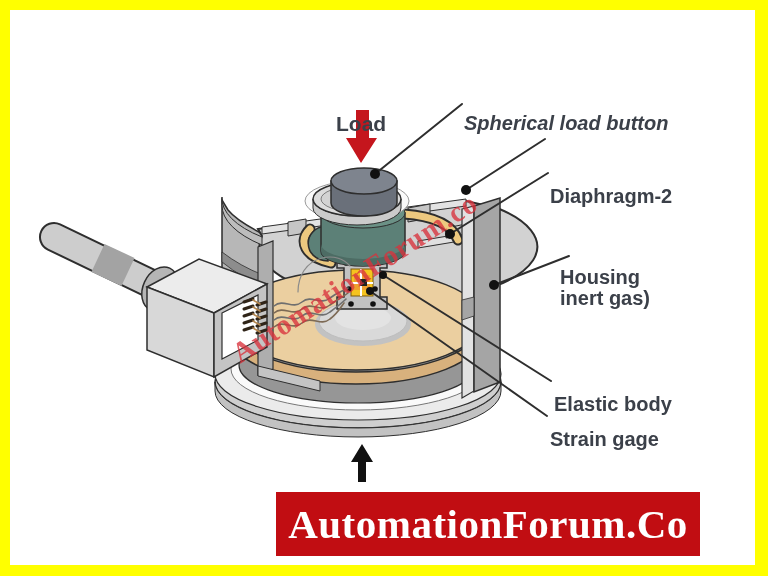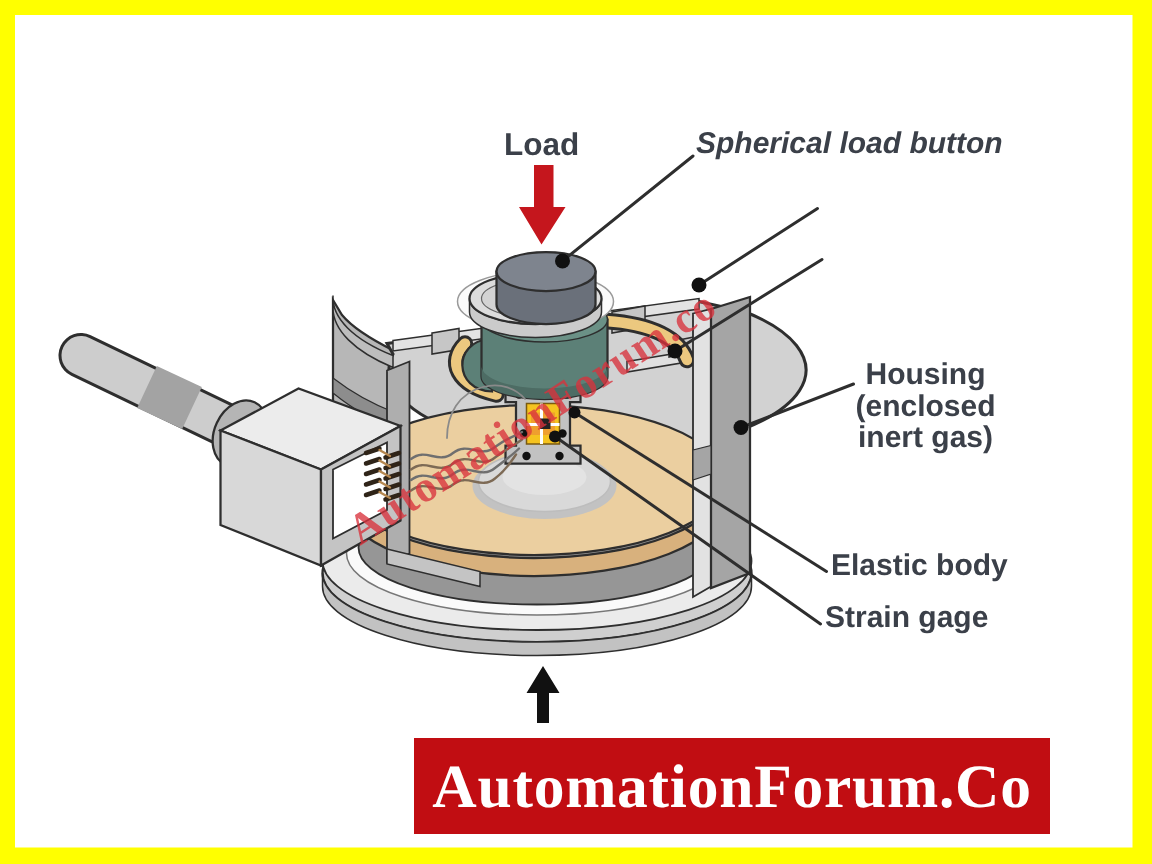--- a/index.html
+++ b/index.html
@@ -7,27 +7,27 @@
     position:relative;width:768px;height:576px;background:#ffffff;
     overflow:hidden;font-family:"Liberation Sans",sans-serif;
   }
   .border-frame{
     position:absolute;inset:0;z-index:60;pointer-events:none;
     border-style:solid;border-width:10px 13px 11px 10px;border-color:#ffff00;
   }
   .illustration{position:absolute;left:0;top:0;z-index:1;}
   .lbl{
     position:absolute;z-index:20;color:#3b4049;font-weight:700;
-    font-size:20px;line-height:21px;white-space:nowrap;
+    font-size:20px;line-height:21px;white-space:nowrap;margin-top:27px;
   }
   .lbl-load{left:336px;top:86px;font-size:21px;}
   .lbl-spherical{left:464px;top:86px;font-style:italic;}
   .lbl-d1{left:548px;top:124px;}
   .lbl-d2{left:550px;top:159px;}
-  .lbl-housing{left:560px;top:240px;width:114px;text-align:center;white-space:normal;}
+  .lbl-housing{left:560px;top:240px;width:114px;white-space:normal;}
   .lbl-elastic{left:554px;top:367px;}
   .lbl-strain{left:550px;top:402px;}
   .banner{
     position:absolute;left:276px;top:492px;width:424px;height:64px;z-index:30;
     background:#c10d12;display:flex;align-items:center;justify-content:center;
   }
   .banner span{
     color:#ffffff;font-family:"Liberation Serif",serif;font-weight:700;
     font-size:41px;letter-spacing:0.5px;
   }
@@ -189,23 +189,23 @@
       <circle cx="370" cy="291" r="4"></circle>
     </g>
 
     <path d="M356,110 h13 v28 h8 L361,163 L346,138 h10 Z" fill="#c5161d"></path>
 
     <path d="M362,444 L373,462 h-7 v20 h-8 v-20 h-7 Z" fill="#111111"></path>
   </svg>
 
   <div class="lbl lbl-load">Load</div>
   <div class="lbl lbl-spherical">Spherical load button</div>
+  <div class="lbl lbl-d2">Diaphragm-2</div>
   <div class="lbl lbl-housing">
     <div>Housing</div>
-    <div>(enclosed</div>
     <div>inert gas)</div>
   </div>
   <div class="lbl lbl-elastic">Elastic body</div>
   <div class="lbl lbl-strain">Strain gage</div>
 
   <div class="banner">
     <span>AutomationForum.Co</span>
   </div>
 
   <div class="border-frame"></div>

